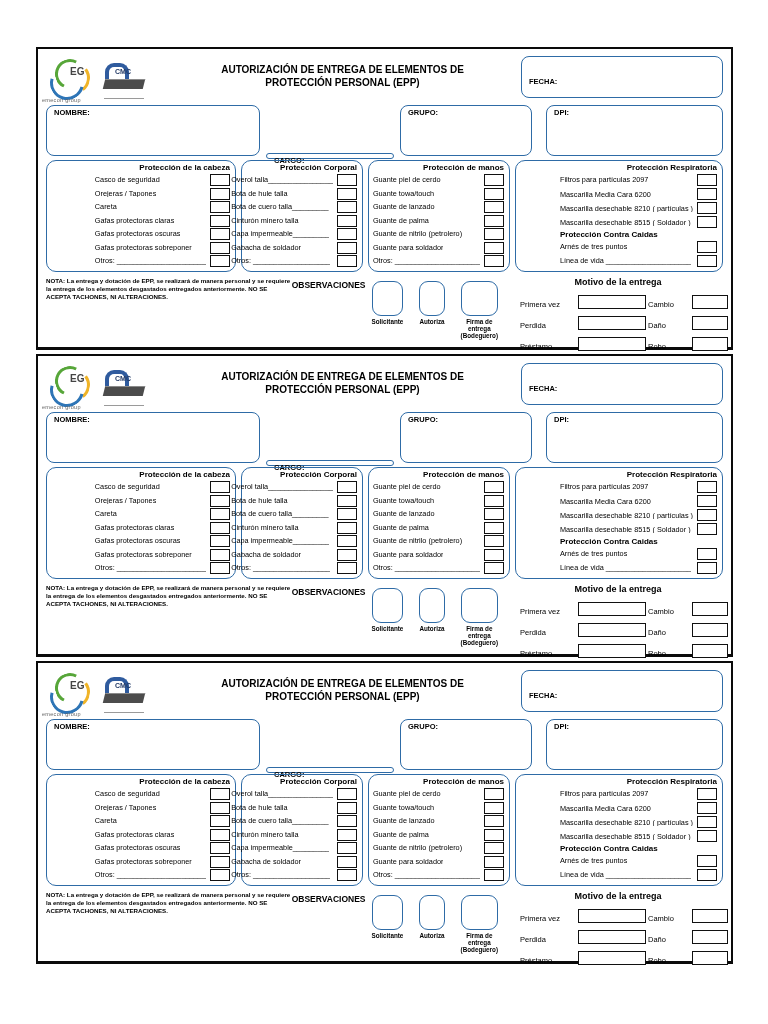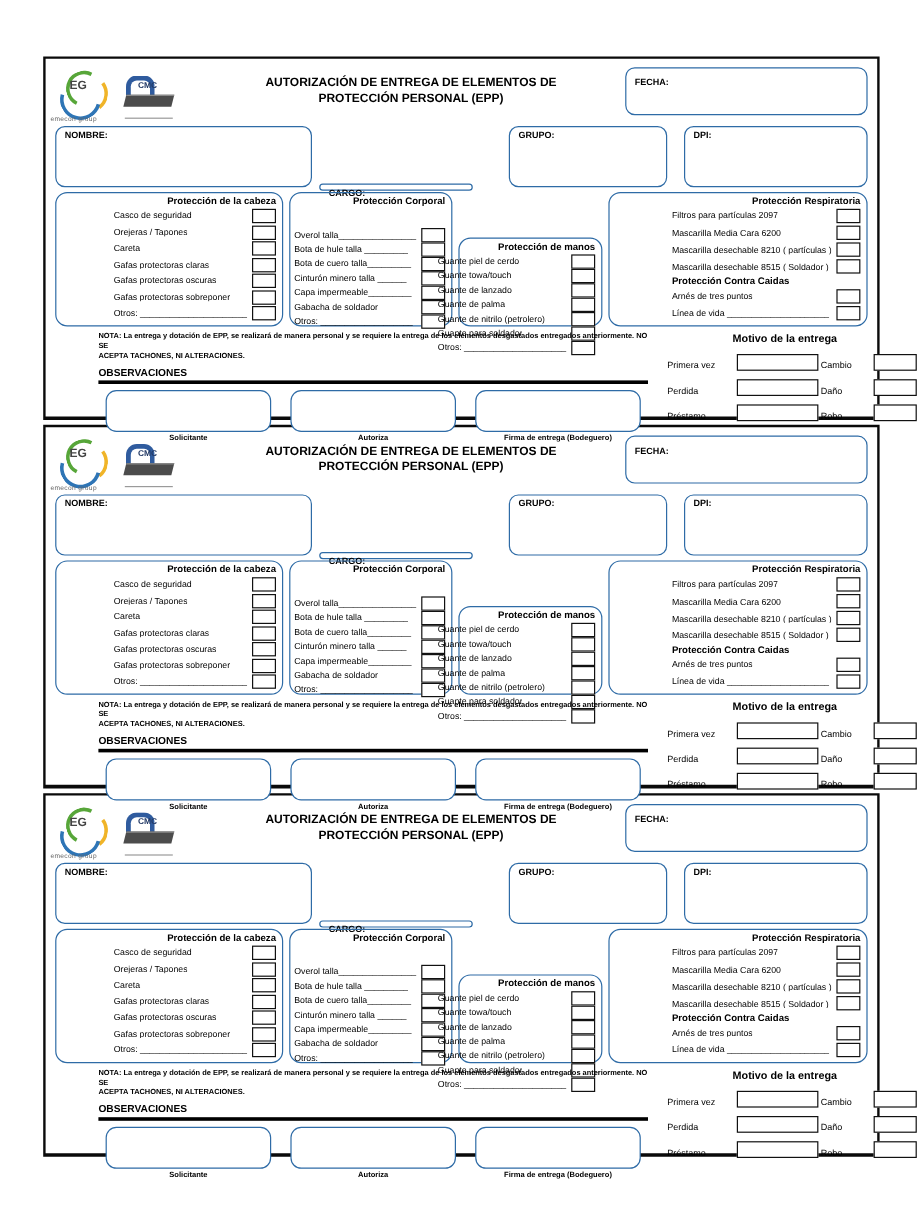--- a/index.html
+++ b/index.html
@@ -12,60 +12,60 @@
   .block {
     box-sizing:border-box; height:303px; background:#fff;
     border:2px solid #0a0a0a; border-bottom-width:3px;
     margin-bottom:4px; padding:5px 8px 4px 8px;
     display:flex; flex-direction:column;
   }
   
   .hdr { display:flex; height:50px; flex:none; }
   .logos { width:118px; flex:none; display:flex; align-items:flex-start; padding-top:3px; }
   .eg { position:relative; width:48px; height:46px; flex:none; }
-  .eg-text { position:absolute; top:9px; left:12px; font-weight:bold; font-size:10px; color:#444; }
+  .eg-text { position:absolute; top:9px; left:24px; font-weight:bold; font-size:10px; color:#444; }
   .eg-arc { position:absolute; border-radius:50%; border:3px solid transparent; }
   .eg-arc.green { width:24px; height:24px; top:2px; left:9px; border-top-color:#57a639; border-left-color:#57a639; transform:rotate(-18deg); }
   .eg-arc.yellow { width:26px; height:26px; top:5px; left:12px; border-right-color:#f0b428; transform:rotate(8deg); }
   .eg-arc.blue { width:28px; height:28px; top:9px; left:4px; border-bottom-color:#2e75b6; border-left-color:#2e75b6; transform:rotate(-30deg); }
   .eg-sub { position:absolute; bottom:0; left:-4px; font-size:5.5px; color:#666; white-space:nowrap; letter-spacing:0.3px; }
   .cmc { position:relative; width:44px; height:42px; margin-left:10px; margin-top:5px; flex:none; }
   .cmc-arch { position:absolute; top:1px; left:1px; width:16px; height:15px; border:4px solid #2f5b9e; border-bottom:none; border-radius:9px 9px 0 0; }
   .cmc-text { position:absolute; top:6px; left:11px; font-size:7px; font-weight:bold; color:#233a66; }
   .cmc-slab { position:absolute; top:17px; left:0; width:40px; height:9px; background:#4c4c4c; transform:skewX(-14deg); border-top:1.5px solid #8a8a8a; }
   .cmc-sub { position:absolute; bottom:5px; left:0; width:40px; border-top:1px solid #9a9a9a; }
   .title { flex:1; text-align:center; font-weight:bold; font-size:10px; line-height:1.3; padding-top:9px; }
   .fecha {
     width:202px; height:40px; flex:none; box-sizing:border-box; margin-top:2px;
-    border:1.6px solid #2e6ba6; border-radius:8px; padding:7px 7px;
+    border:1.6px solid #2e6ba6; border-radius:8px; padding:20px 7px;
     font-size:7.5px; font-weight:bold;
   }
   
   .fields { display:flex; gap:6px; height:51px; flex:none; margin-top:1px; }
   .field {
     box-sizing:border-box; border:1.6px solid #2e6ba6; border-radius:8px;
     padding:2px 7px; font-size:7.5px; font-weight:bold;
   }
-  .f-nombre { width:214px; } .f-cargo { width:128px;margin-top:48px; } .f-grupo { width:132px;margin-left:24px; } .f-dpi { flex:1; margin-left:8px; }
+  .f-nombre { width:214px; } .f-cargo { width:128px;margin-top:48px; } .f-grupo { width:132px; } .f-dpi { flex:1; margin-left:8px; }
   
   .sections { display:flex; gap:5px; height:112px; flex:none; margin-top:4px; }
   .sec {
     box-sizing:border-box; border:1.6px solid #2e6ba6; border-radius:10px;
     padding:2px 5px 4px 6px; display:flex; flex-direction:column;align-items:flex-end;
   }
-  .s-cabeza { width:190px; } .s-corporal { width:136px;gap:16px; } .s-manos { width:120px;margin-top:38px; } .s-resp { flex:1; }
+  .s-cabeza { width:190px; } .s-corporal { width:122px; } .s-manos { width:142px; } .s-resp { flex:1; }
   .sec-title { text-align:center; font-weight:bold; font-size:8px; flex:none; }
   .rows { flex:1; display:flex; flex-direction:column; justify-content:space-between; margin-top:2px; }
   .row { display:flex; align-items:center; justify-content:space-between; font-size:7.3px; line-height:1; }
   .row .lbl { white-space:nowrap; overflow:hidden; }
   .cb { width:20px; height:12px; box-sizing:border-box; border:1.5px solid #111; background:#fff; flex:none; margin-left:4px; }
   .subhdr { text-align:center; font-weight:bold; font-size:8px; }
   
   .bottom { flex:1; display:flex; margin-top:4px; }
-  .bleft { width:458px; flex:none; display:flex; flex-direction:column;margin-left:36px; }
+  .bleft { width:458px; flex:none; display:flex; flex-direction:row; }
   .nota { font-size:6.2px; font-weight:bold; line-height:1.3; margin-top:1px; }
   .obs { font-size:8.5px; font-weight:bold; margin-top:4px; }
   .hr { height:2.5px; background:#000; margin-top:2px; }
   .sigs { display:flex; gap:16px; margin-top:5px; padding:0 6px; }
   .sig { flex:1; }
   .sigbox { height:33px; border:1.6px solid #2e6ba6; border-radius:9px; background:#fff; }
   .siglabel { text-align:center; font-size:6.3px; font-weight:bold; margin-top:2px; }
   .bright { flex:1; padding-left:16px; }
   .motivo-title { text-align:center; font-weight:bold; font-size:9px; margin:1px 16px 7px 0; }
   .mrow { display:flex; align-items:flex-end; font-size:7.5px; height:15px; margin-bottom:6px; }

